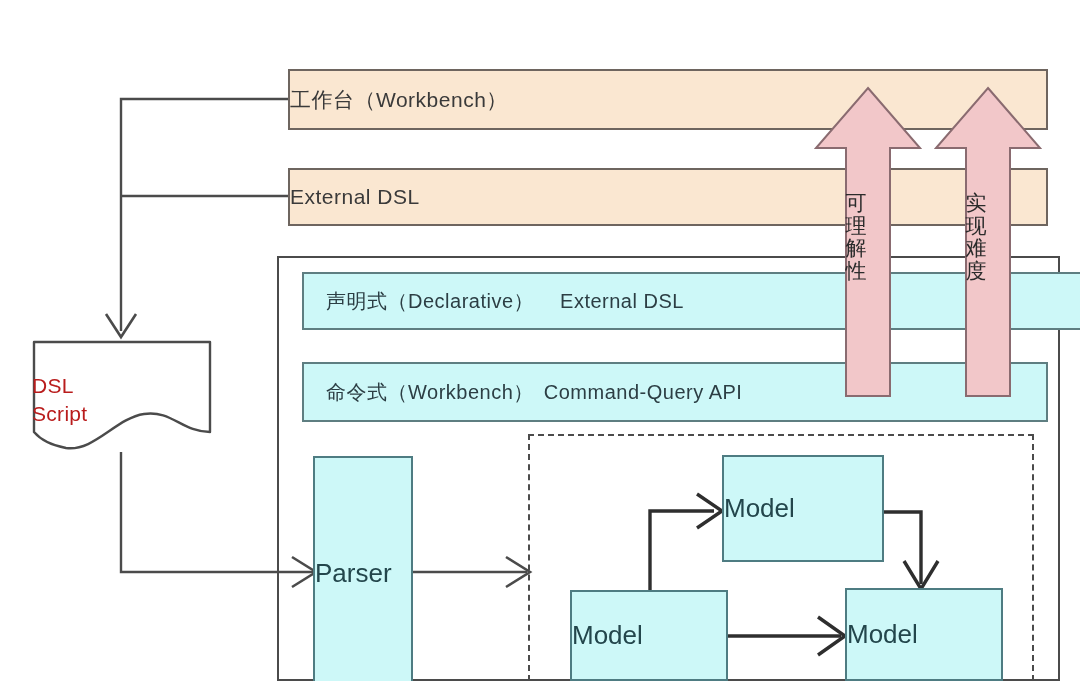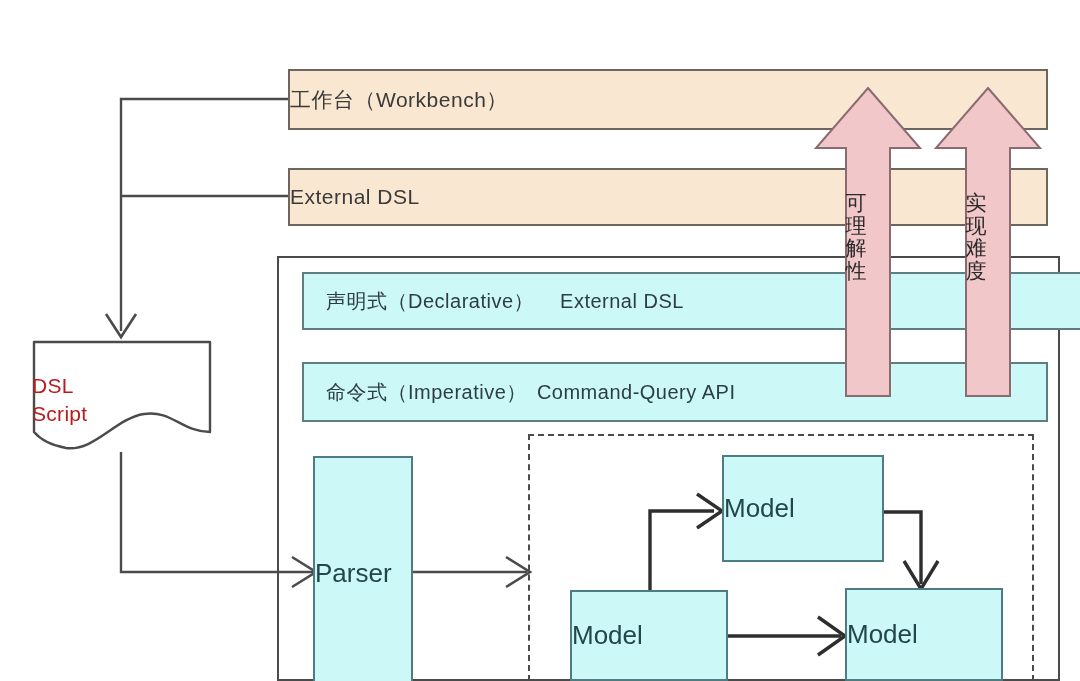--- a/index.html
+++ b/index.html
@@ -139,21 +139,21 @@
     <span>External DSL</span>
   </div>
 
   <div class="node bar-cyan" style="left:302px; top:272px; width:875px; height:58px;">
     <span>声明式（Declarative）</span>
     <span class="seg-gap"></span>
     <span>External DSL</span>
   </div>
 
   <div class="node bar-cyan" style="left:302px; top:362px; width:746px; height:60px;">
-    <span>命令式（Imperative）</span>
+    <span>命令式（Workbench）</span>
     <span class="inline-sep"></span>
     <span>Command-Query API</span>
   </div>
 
   <div class="doc-shape" style="left:32px; top:340px; width:180px; height:122px;">
     <svg width="180" height="122" viewBox="0 0 180 122">
       <path d="M2 2 L178 2 L178 92 C150 92 140 70 112 74 C84 78 62 112 34 108 C18 105 8 99 2 92 Z" fill="#FFFFFF" stroke="#4B4B4B" stroke-width="2.4" stroke-linejoin="round"></path>
     </svg>
   </div>
   <div class="doc-label" style="left:32px; top:372px; width:180px;">

